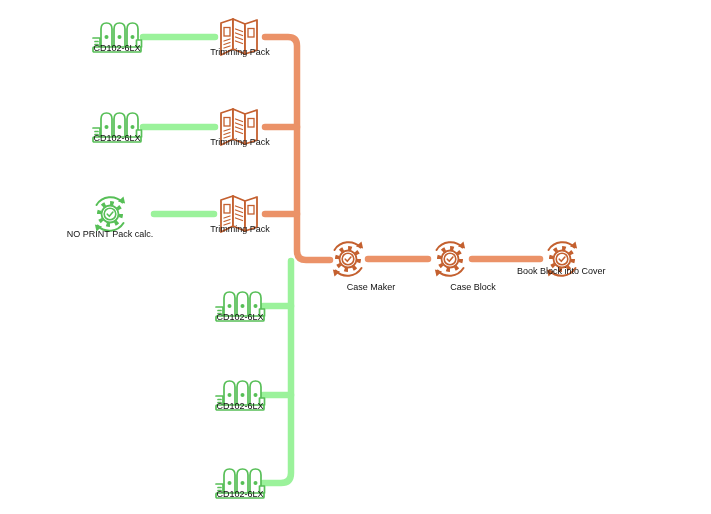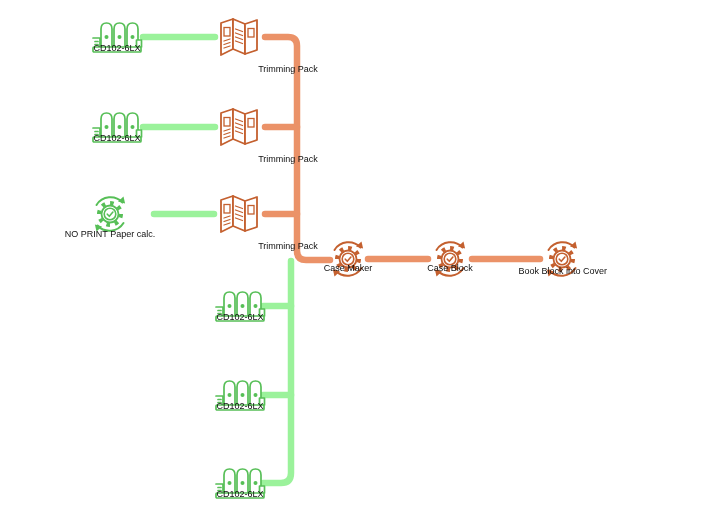--- a/index.html
+++ b/index.html
@@ -10,25 +10,25 @@
   .wires{position:absolute;left:0;top:0;z-index:0;}
   .wire{fill:none;stroke-linecap:round;stroke-width:6.5px;}
   .wire.green{stroke:#9bf29b;}
   .wire.orange{stroke:#eb9268;}
   .node{position:absolute;width:0;height:0;z-index:1;}
   .node .icon{position:absolute;left:0;top:0;transform:translate(-50%,-50%);}
   .node.green .icon{color:#57bf57;}
   .node.orange .icon{color:#c4602f;}
   .node .label{
     position:absolute;left:0;transform:translateX(-50%);
-    font-size:9px;line-height:9.5px;color:#111;text-align:right;white-space:nowrap;
+    font-size:9px;line-height:9.5px;color:#111;text-align:left;white-space:nowrap;
   }
   .lbl-press{top:7px;}
-  .lbl-trim{top:28px;margin-left:48px;}
-  .lbl-gear{top:5px;}
+  .lbl-trim{top:11px;}
+  .lbl-gear{top:24px;margin-left:23px;}
   .lbl-paper{top:16px;}
   .lbl-cover{top:8px;width:90px;white-space:normal;}
 </style>
 </head>
 <body>
 
 <div class="canvas">
 
   <svg width="0" height="0" style="position:absolute" aria-hidden="true">
     <defs>
@@ -99,21 +99,21 @@
     <svg class="icon" width="52" height="40">
         <use href="#sym-press"></use>
       </svg>
     <div class="label lbl-press">CD102-6LX</div>
   </div>
 
   <div class="node green" style="left:110px;top:214px">
     <svg class="icon" width="44" height="44">
         <use href="#sym-process"></use>
       </svg>
-    <div class="label lbl-paper">NO PRINT Paper calc.</div>
+    <div class="label lbl-paper">NO PRINT Pack calc.</div>
   </div>
 
   <div class="node orange" style="left:240px;top:37px">
     <svg class="icon" width="44" height="42">
         <use href="#sym-brochure"></use>
       </svg>
     <div class="label lbl-trim">Trimming Pack</div>
   </div>
 
   <div class="node orange" style="left:240px;top:127px">

